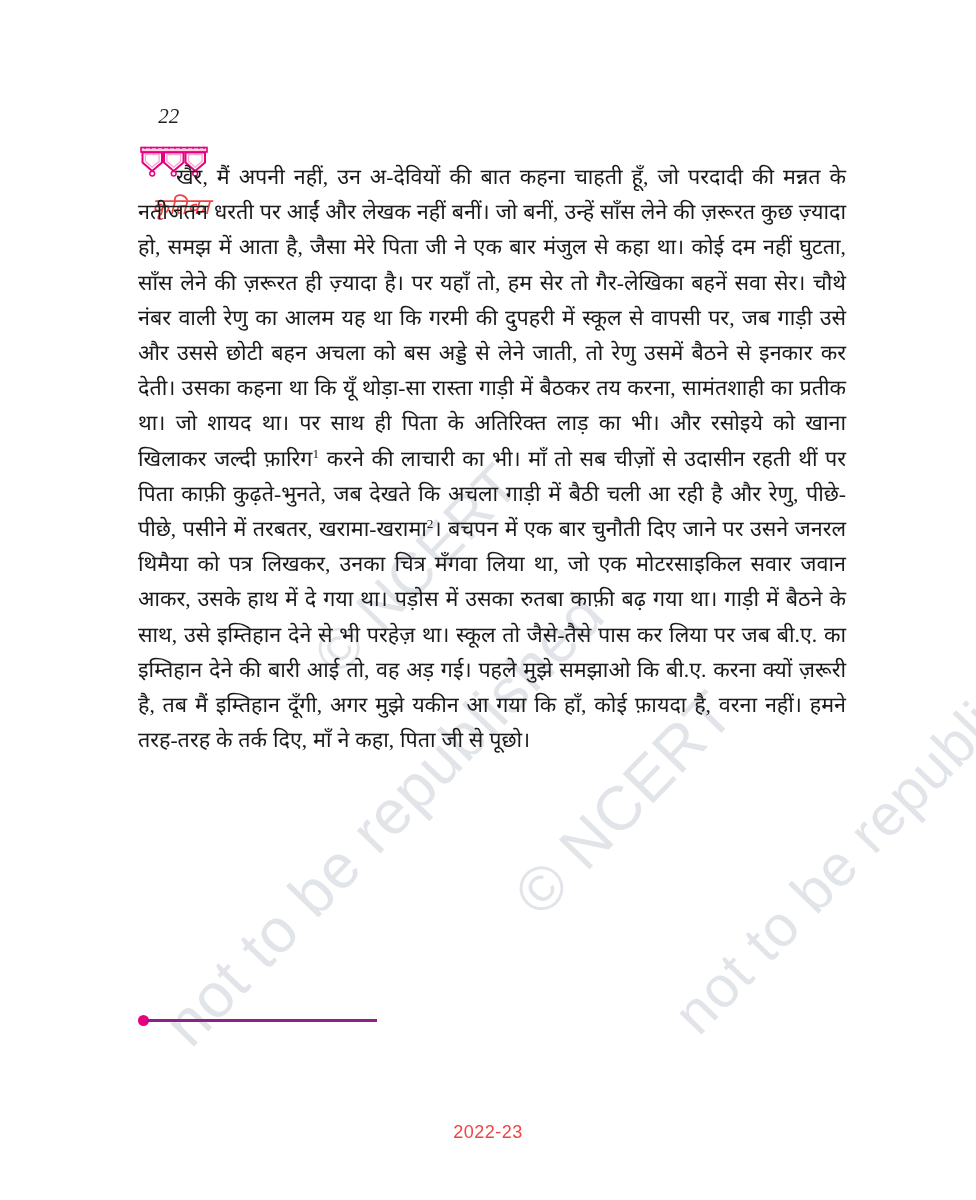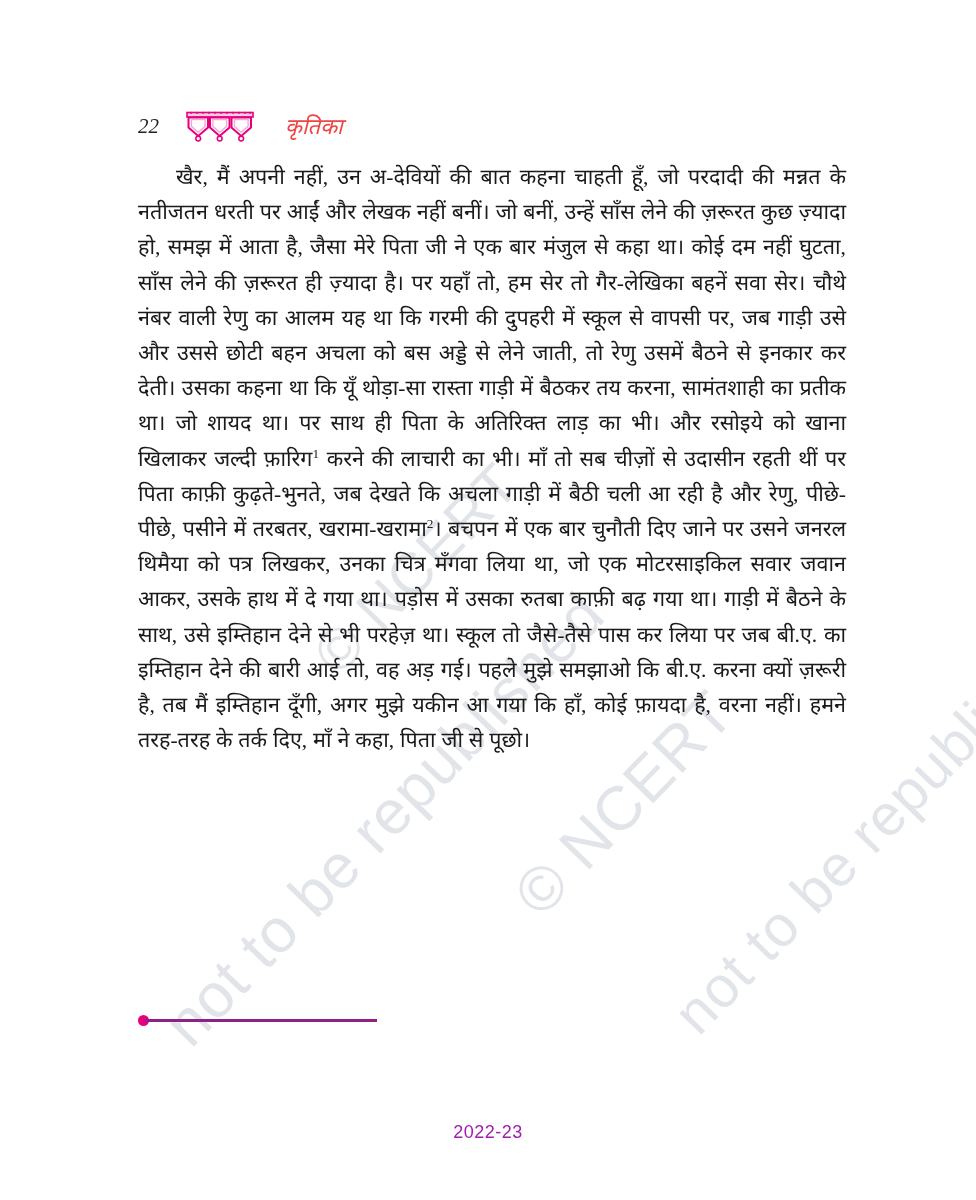--- a/index.html
+++ b/index.html
@@ -70,20 +70,21 @@
 
   
   #runhead {
     position: absolute;
     left: 138px;
     top: 106px;
     display: flex;
     align-items: center;
     gap: 17px;
     height: 40px;
+    flex-direction: column;
   }
 
   #page-number {
     font-family: "Liberation Serif", serif;
     font-style: italic;
     font-size: 21px;
     color: #231f20;
     line-height: 1;
     padding-right: 10px;
   }
@@ -181,21 +182,21 @@
     position: absolute;
     left: 0;
     right: 0;
     top: 1122px;
     text-align: center;
   }
 
   #footer-year {
     font-family: "Liberation Sans", "DejaVu Sans", sans-serif;
     font-size: 18px;
-    color: #a21caf;
+    color: #ef4444;
     letter-spacing: 0.5px;
   }
 </style>
 </head>
 <body>
 
 <div id="page">
 
   <div id="watermark-layer">
     <div class="wm wm-a">not to be republished</div>

